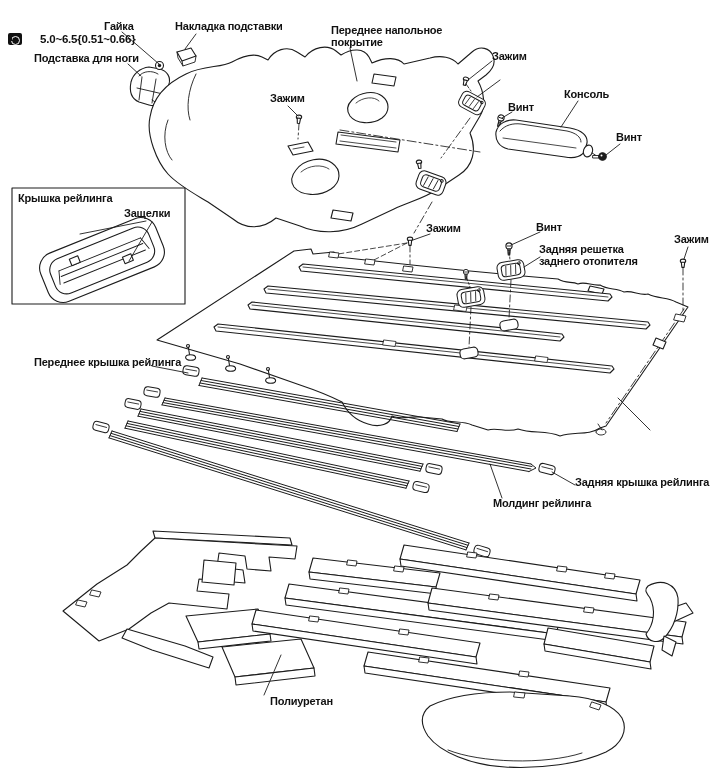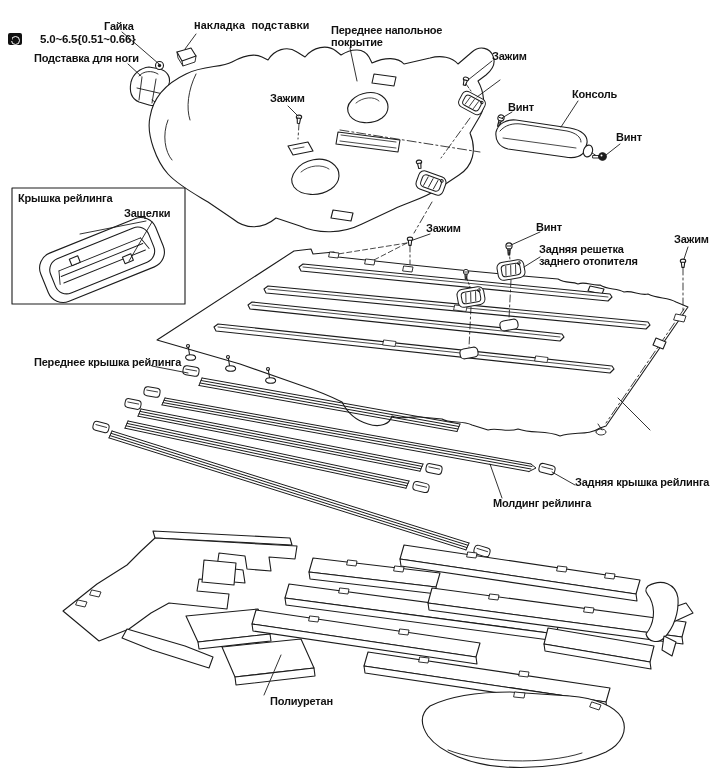--- a/index.html
+++ b/index.html
@@ -292,26 +292,26 @@
     <path d="M502,498 L490,464"></path>
     <path d="M264,695 L281,655"></path>
   </g>
 </svg>
 
 <div class="lbl torq" style="left:8px;top:33px;">
   <span class="ticon"></span>
   <span>5.0~6.5{0.51~0.66}</span>
 </div>
 <div class="lbl" style="left:104px;top:21px;">Гайка</div>
-<div class="lbl" style="left:194px;top:21px;font-family:Liberation Mono, monospace;">Накладка подставки</div>
+<div class="lbl" style="left:175px;top:21px;">Накладка подставки</div>
 <div class="lbl" style="left:34px;top:53px;">Подставка для ноги</div>
 <div class="lbl" style="left:331px;top:25px;">Переднее напольное
 покрытие</div>
 <div class="lbl" style="left:492px;top:51px;">Зажим</div>
-<div class="lbl" style="left:564px;top:89px;margin-left:8px;">Консоль</div>
+<div class="lbl" style="left:564px;top:89px;">Консоль</div>
 <div class="lbl" style="left:508px;top:102px;">Винт</div>
 <div class="lbl" style="left:616px;top:132px;">Винт</div>
 <div class="lbl" style="left:270px;top:93px;">Зажим</div>
 <div class="lbl" style="left:18px;top:193px;">Крышка рейлинга</div>
 <div class="lbl" style="left:124px;top:208px;">Защелки</div>
 <div class="lbl" style="left:426px;top:223px;">Зажим</div>
 <div class="lbl" style="left:536px;top:222px;">Винт</div>
 <div class="lbl" style="left:539px;top:244px;">Задняя решетка
 заднего отопителя</div>
 <div class="lbl" style="left:674px;top:234px;">Зажим</div>

